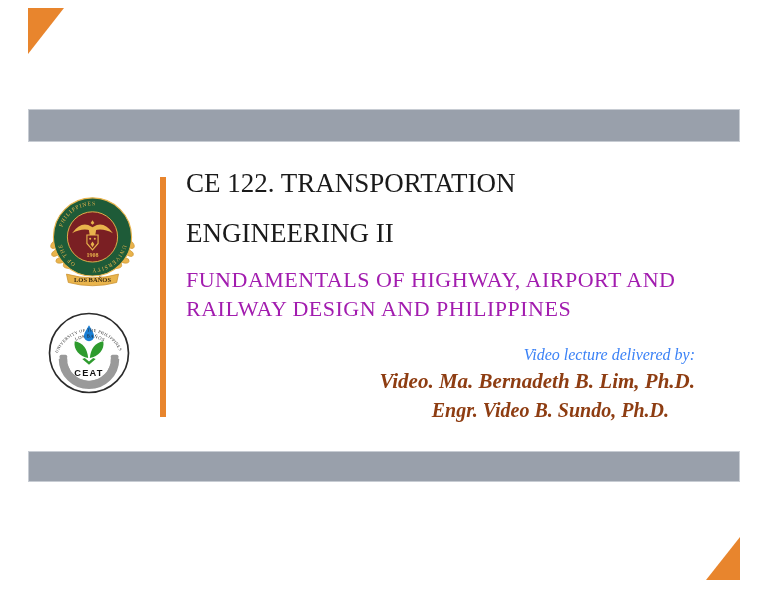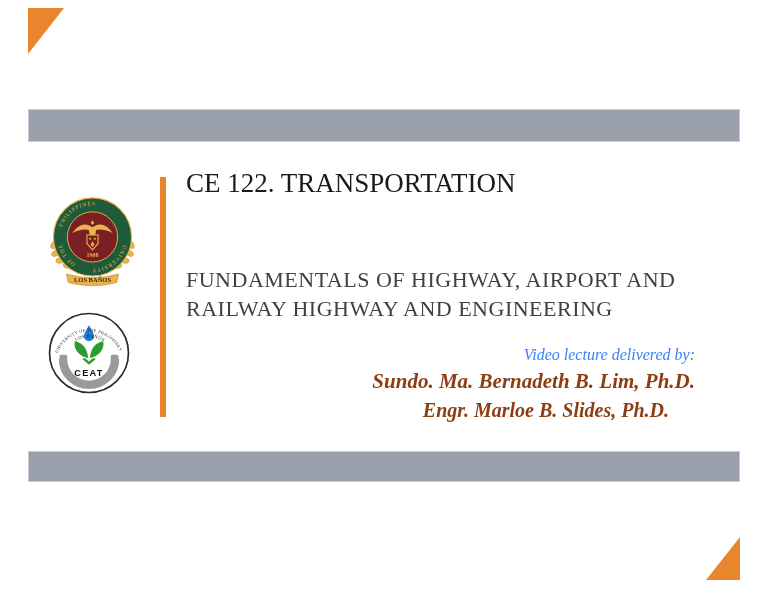--- a/index.html
+++ b/index.html
@@ -29,21 +29,21 @@
   .title{
     position:absolute;left:186px;top:158px;
     font-family:Liberation Serif, serif;
     font-size:27px;line-height:50px;font-weight:400;
     color:#1A1A1A;letter-spacing:0px;white-space:nowrap;
   }
   .subtitle{
     position:absolute;left:186px;top:265px;
     font-family:"Liberation Serif", serif;
     font-size:22px;line-height:29px;font-weight:400;
-    color:#404040;letter-spacing:0.5px;white-space:nowrap;
+    color:#a21caf;letter-spacing:0.5px;white-space:nowrap;
   }
   .credits{
     position:absolute;right:73px;top:345px;
     text-align:right;
     font-family:"Liberation Serif", serif;
     white-space:nowrap;
   }
   .credit-intro{
     font-style:italic;font-size:16px;line-height:19px;
     color:#3b82f6;margin:0 0 4px 0;
@@ -154,26 +154,27 @@
     <g fill="#222222">
       <text font-size="5" letter-spacing="0.5"><textPath href="#ceatOuterArc" startOffset="2%">UNIVERSITY  OF THE  PHILIPPINES</textPath></text>
       <text font-size="5.5" letter-spacing="0.5"><textPath href="#ceatInnerArc" startOffset="26%">LOS BAÑOS</textPath></text>
     </g>
   </svg>
 
   <div class="vline"></div>
 
   <div class="title">
     <div>CE 122. TRANSPORTATION</div>
+    <div>ENGINEERING II</div>
   </div>
 
   <div class="subtitle">
     <div>FUNDAMENTALS OF HIGHWAY, AIRPORT AND</div>
-    <div>RAILWAY HIGHWAY AND ENGINEERING</div>
+    <div>RAILWAY DESIGN AND PHILIPPINES</div>
   </div>
 
   <div class="credits">
     <div class="credit-intro">Video lecture delivered by:</div>
-    <div class="credit-name">Sundo. Ma. Bernadeth B. Lim, Ph.D.</div>
-    <div class="credit-name indented">Engr. Marloe B. Slides, Ph.D.</div>
+    <div class="credit-name">Video. Ma. Bernadeth B. Lim, Ph.D.</div>
+    <div class="credit-name indented">Engr. Video B. Sundo, Ph.D.</div>
   </div>
 
 </div>
 
 </body></html>

